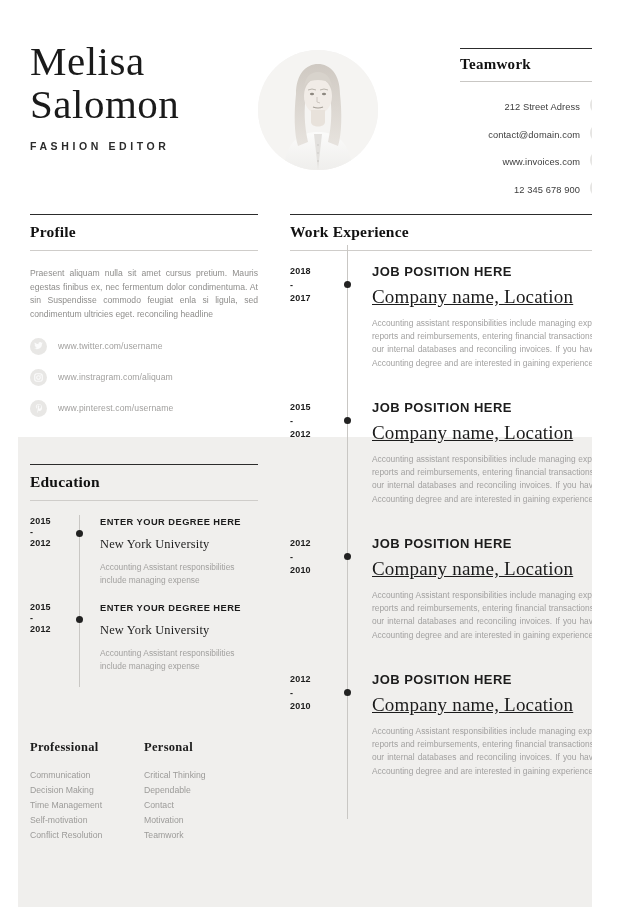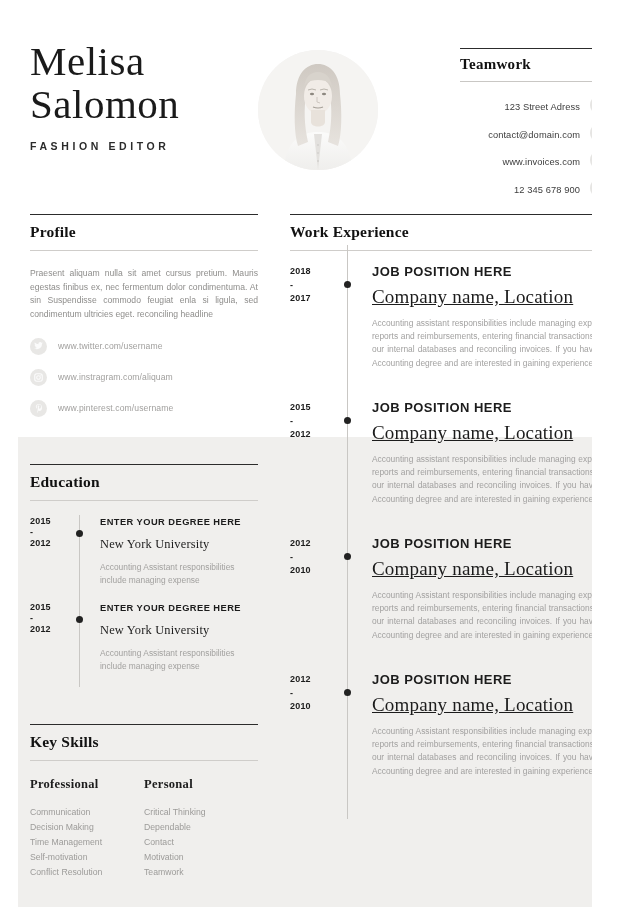--- a/index.html
+++ b/index.html
@@ -401,21 +401,21 @@
             <path d="M59 47 L59 52 L62 53" stroke="#c9c3bb" stroke-width="0.9" fill="none"></path>
             <path d="M55 57 Q60 59 65 57" stroke="#a59f97" stroke-width="1.1" fill="none"></path>
           </svg>
         </div>
 
         <div class="contact">
           <h2>Teamwork</h2>
           <div class="contact-list">
 
             <div class="contact-row">
-              <span class="txt">123 Street Adress</span>
+              <span class="txt">212 Street Adress</span>
               <span class="cicon">
                 <svg width="9" height="10" viewBox="0 0 9 10">
                     <path d="M4.5 0C2.6 0 1 1.5 1 3.4 1 5.8 4.5 10 4.5 10S8 5.8 8 3.4C8 1.5 6.4 0 4.5 0Zm0 4.8A1.4 1.4 0 1 1 4.5 2a1.4 1.4 0 0 1 0 2.8Z" fill="#ffffff"></path>
                   </svg>
               </span>
             </div>
 
             <div class="contact-row">
               <span class="txt">contact@domain.com</span>
               <span class="cicon">
@@ -518,23 +518,20 @@
             <div class="tl-dot"></div>
             <div class="tl-role">ENTER YOUR DEGREE HERE</div>
             <div class="tl-org">New York University</div>
             <div class="tl-desc">Accounting Assistant responsibilities include managing expense</div>
           </div>
 
         </div>
       </div>
 
       <div class="skills">
-        <div class="sec-head">
-          <div class="title">Key Skills</div>
-        </div>
         <div class="skill-cols">
 
           <div class="skill-col">
             <h3>Professional</h3>
             <ul>
               <li>Communication</li>
               <li>Decision Making</li>
               <li>Time Management</li>
               <li>Self-motivation</li>
               <li>Conflict Resolution</li>

